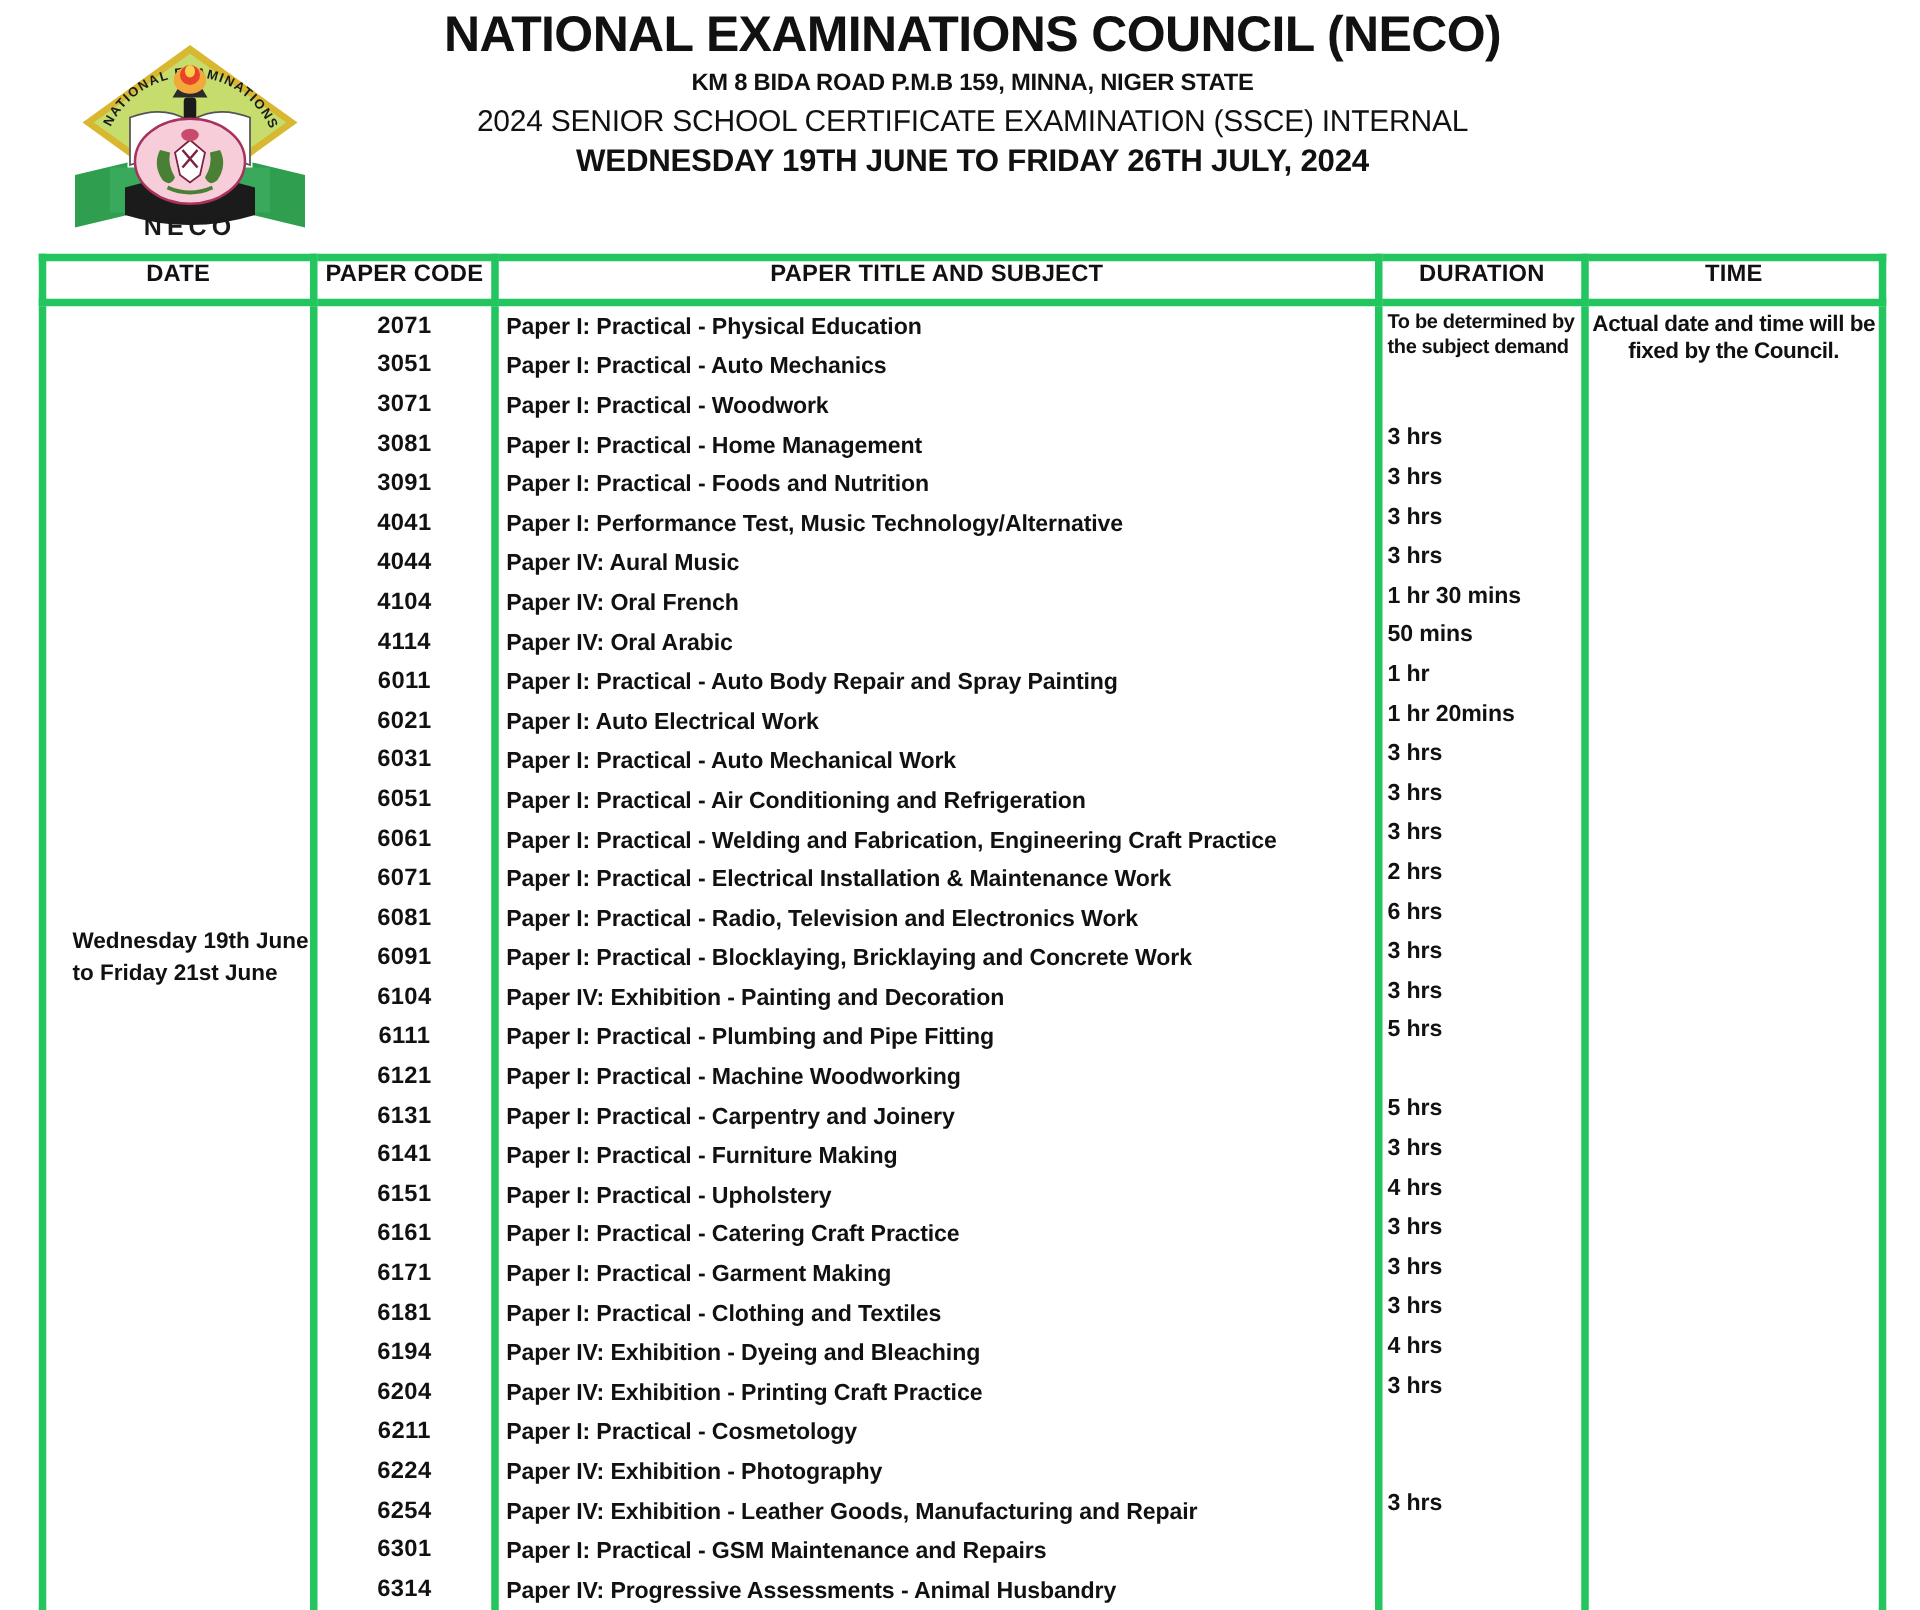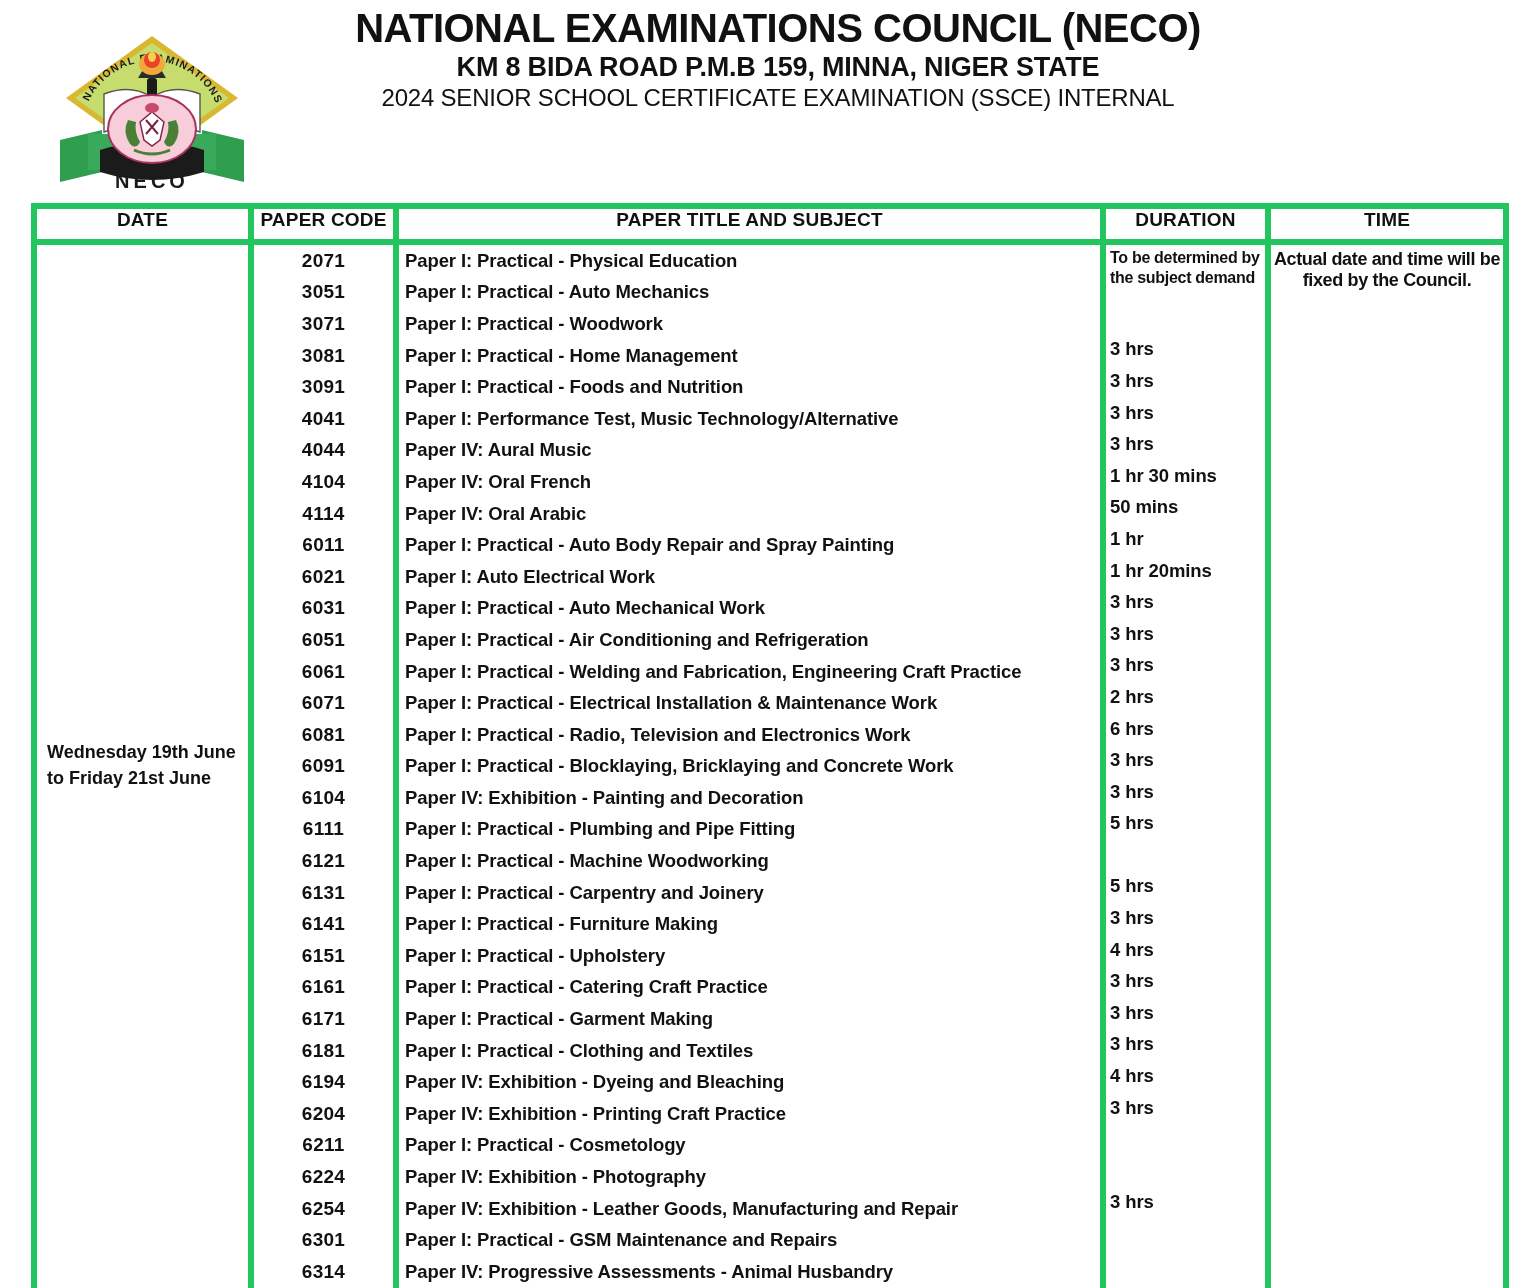--- a/index.html
+++ b/index.html
@@ -32,21 +32,21 @@
     text-align:center;
   }
   .t-line1{
     font-size:40px;
     font-weight:bold;
     letter-spacing:-0.5px;
     line-height:46px;
     white-space:nowrap;
   }
   .t-line2{
-    font-size:27px;
+    font-size:19px;
     font-weight:bold;
     line-height:32px;
     letter-spacing:-0.2px;
     white-space:nowrap;
   }
   .t-line3{
     font-size:24px;
     font-weight:normal;
     line-height:30px;
     letter-spacing:-0.2px;
@@ -108,21 +108,21 @@
     border-bottom:3px solid #000;
   }
 
   
   .datecell{
     text-align:left;
     position:relative;
   }
   .date-inner{
     position:absolute;
-    left:10px;
+    left:21px;
     top:494px;
     width:200px;
     font-size:18px;
     font-weight:bold;
     line-height:26px;
   }
 
   
   .stack{position:relative;}
   .srow{
@@ -226,20 +226,21 @@
       <path d="M92 128 Q110 136 128 128" stroke="#4a7f36" stroke-width="3" fill="none"></path>
 
       <text x="110" y="166" text-anchor="middle" font-family="'Liberation Sans', sans-serif" font-size="20" font-weight="bold" fill="#1a1a1a" letter-spacing="4">NECO</text>
     </svg>
   </div>
 
   <div class="title-block">
     <div class="t-line1">NATIONAL EXAMINATIONS COUNCIL (NECO)</div>
     <div class="t-line2">KM 8 BIDA ROAD P.M.B 159, MINNA, NIGER STATE</div>
     <div class="t-line3">2024 SENIOR SCHOOL CERTIFICATE EXAMINATION (SSCE) INTERNAL</div>
+    <div class="t-line5">WEDNESDAY 19TH JUNE TO FRIDAY 26TH JULY, 2024</div>
   </div>
 
 </div>
 
 <div class="table-wrap">
   <table class="tt">
     <colgroup>
       <col class="c-date">
         <col class="c-code">
         <col class="c-title">

